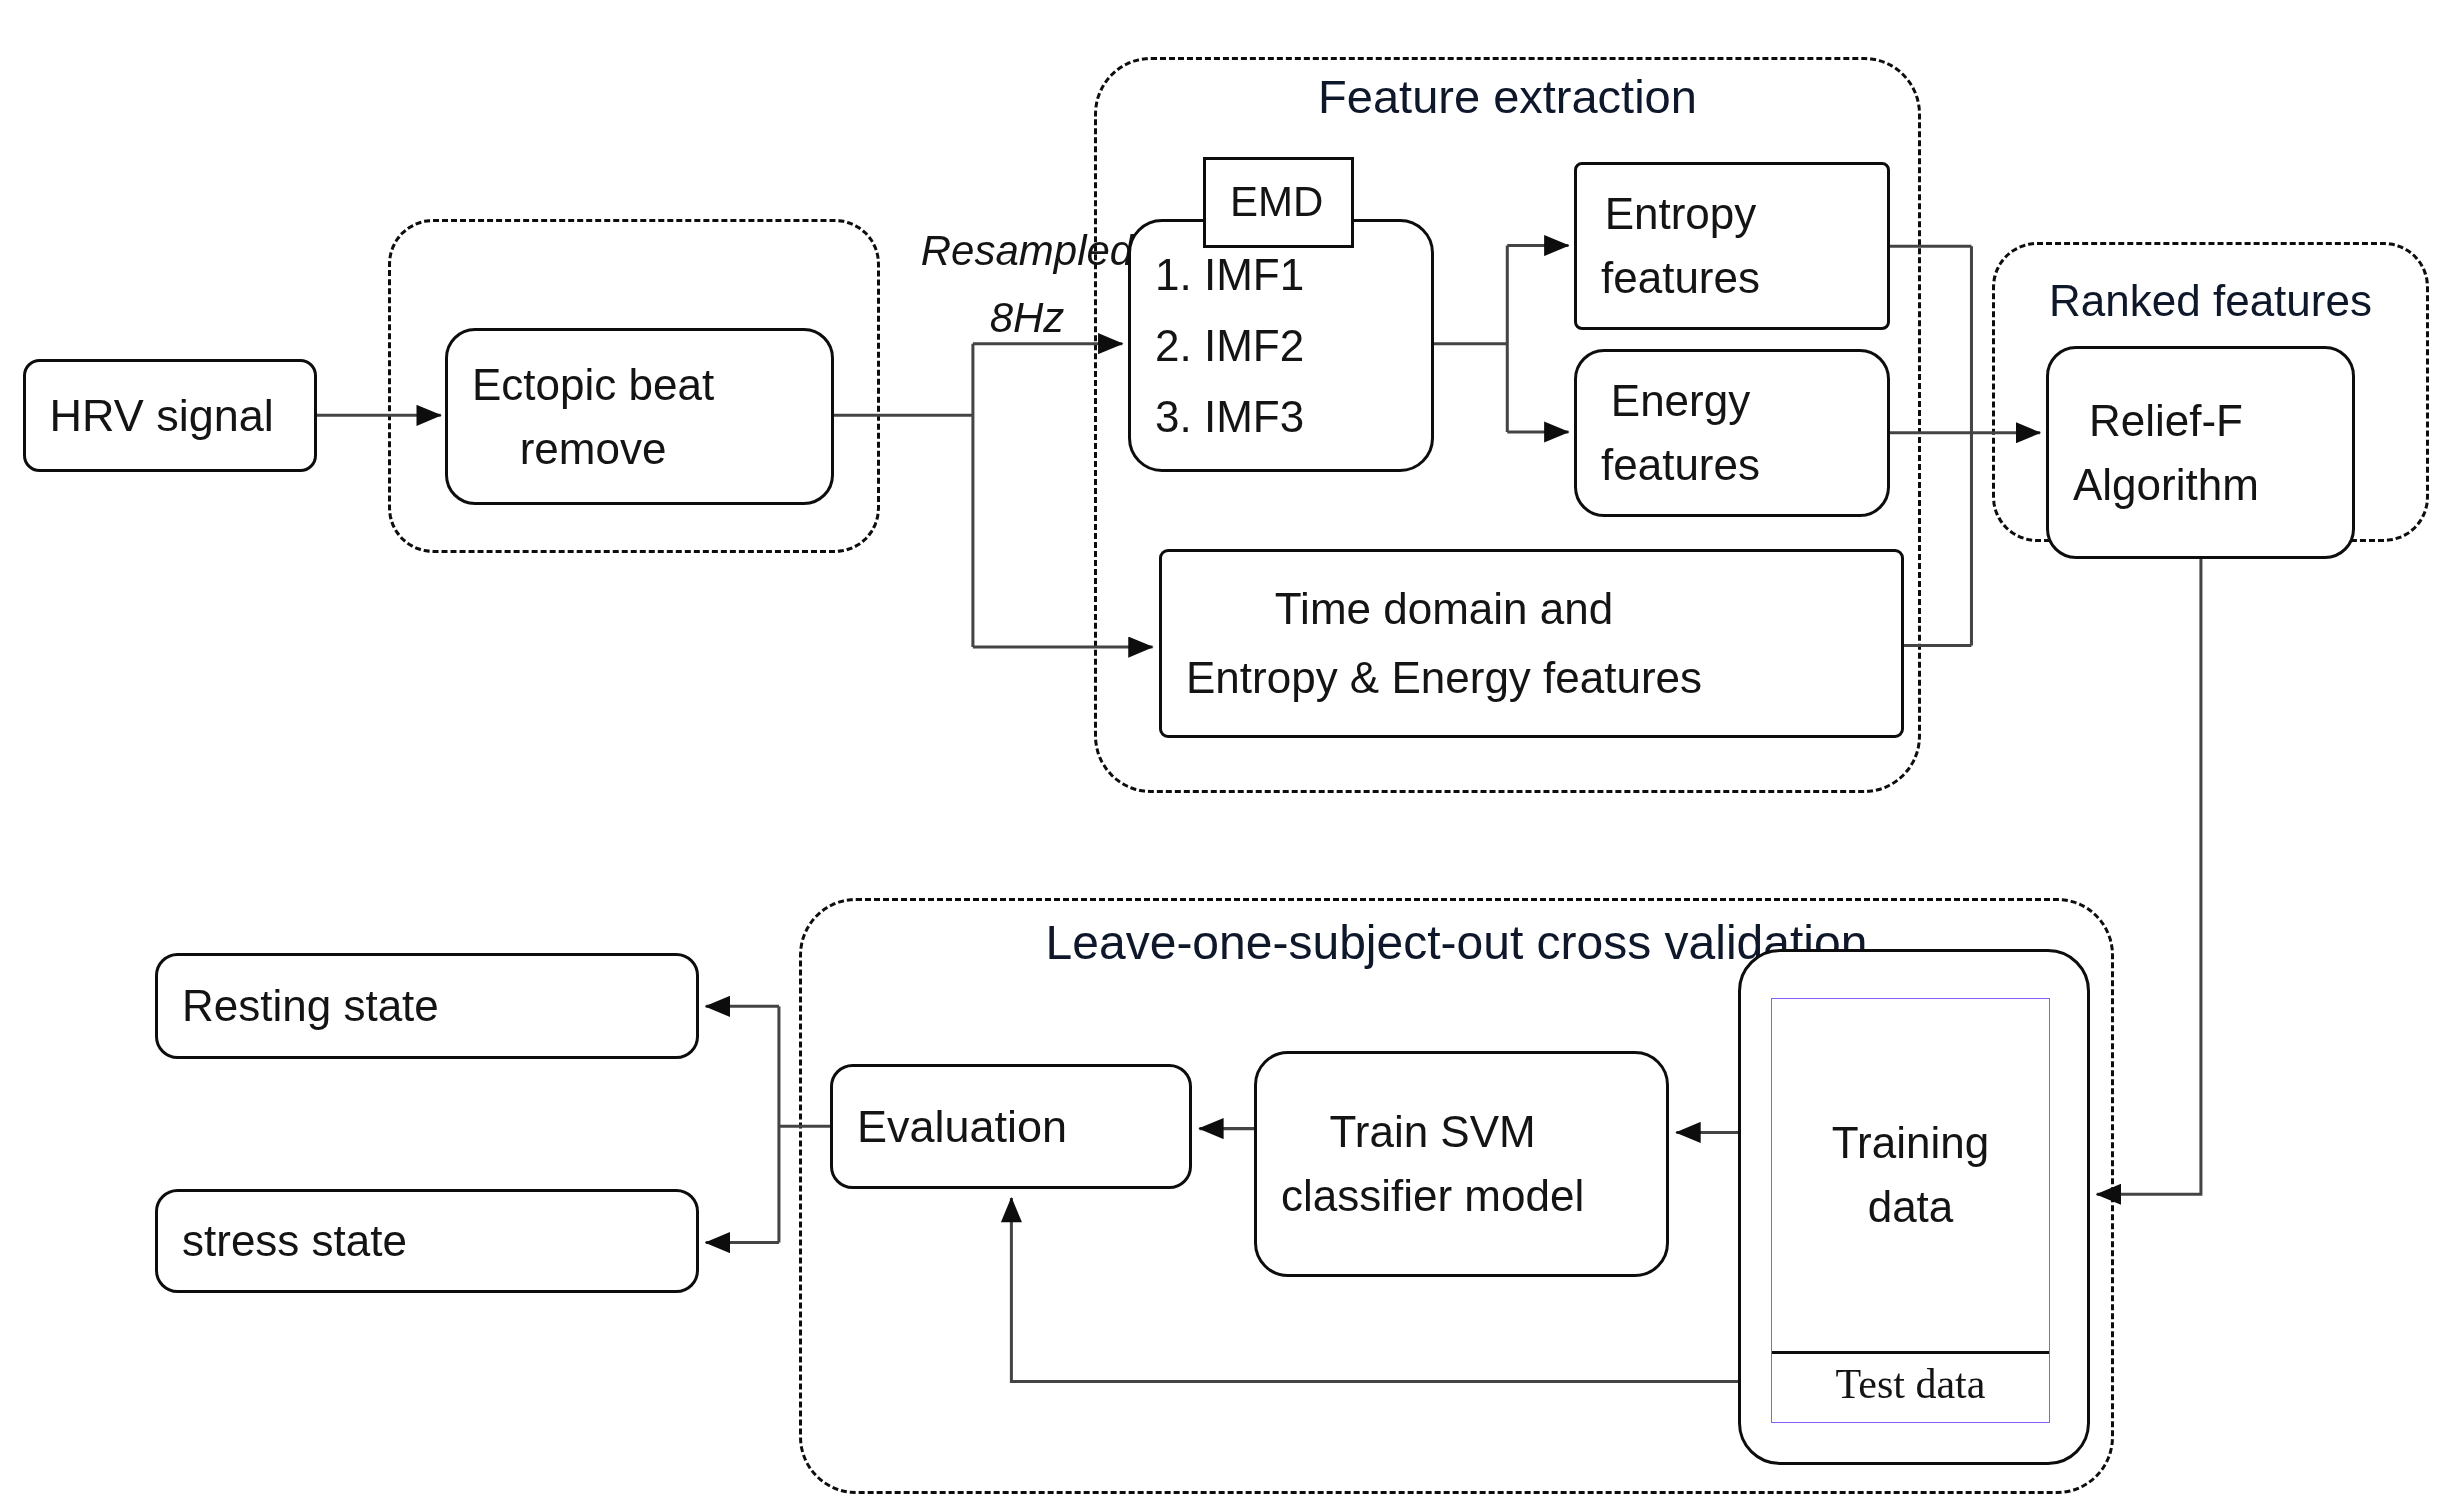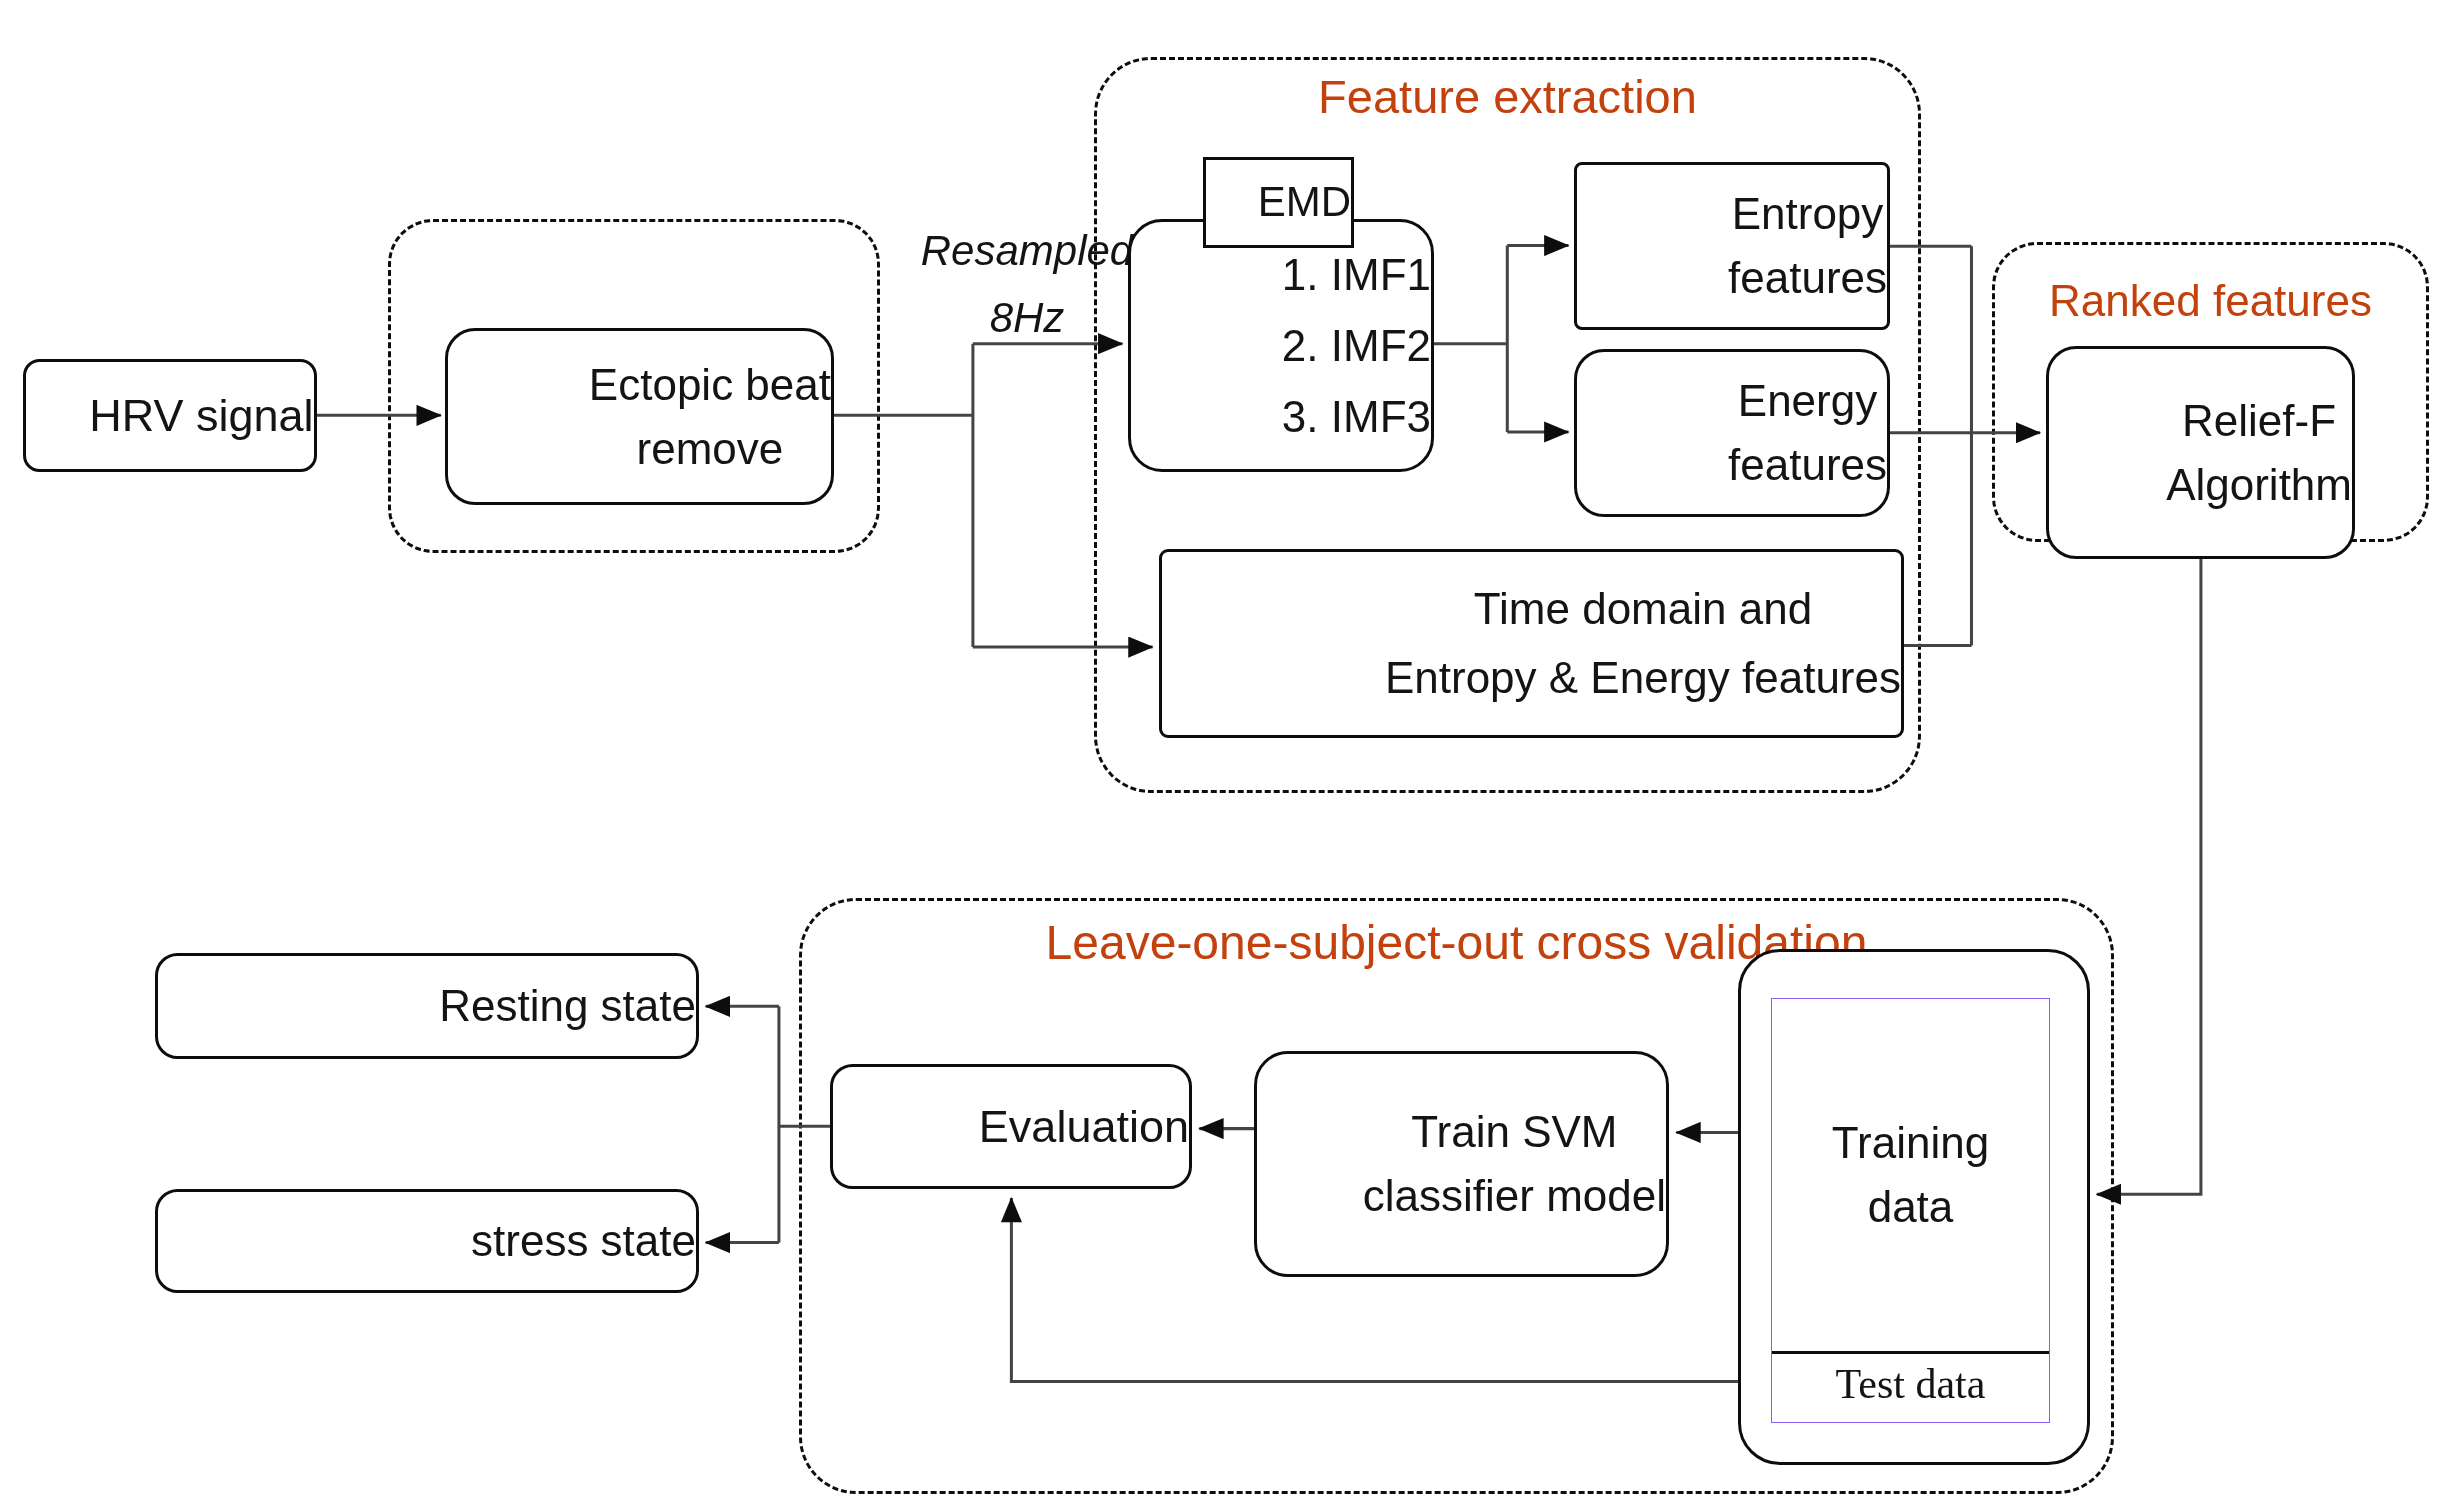--- a/index.html
+++ b/index.html
@@ -8,43 +8,44 @@
     width:2450px;height:1507px;
     background:#ffffff;
     font-family:"Liberation Sans", sans-serif;
     color:#141414;
     overflow:hidden;
   }
   .node{
     position:absolute;
     background:#ffffff;
     border:3.8px solid #0d0d0d;
-    display:flex;align-items:center;justify-content:flex-end;
+    display:flex;align-items:center;justify-content:flex-start;
     text-align:center;
     box-sizing:border-box;
+    padding-left:24px;
   }
   .node-label{
     white-space:pre-line;
     font-size:44px;
     line-height:1.45;
     color:#141414;
   }
   .group{
     position:absolute;
     border:3.8px dashed #0d0d0d;
     border-radius:57px;
     box-sizing:border-box;
     background:transparent;
   }
   .group-title{
     position:absolute;
     text-align:center;
     font-size:45px;
     font-weight:400;
-    color:#c2410c;
+    color:#0f172a;
     white-space:nowrap;
   }
   .annotation{
     position:absolute;
     font-style:italic;
     font-size:42px;
     line-height:1.6;
     text-align:center;
     white-space:pre-line;
     color:#141414;

